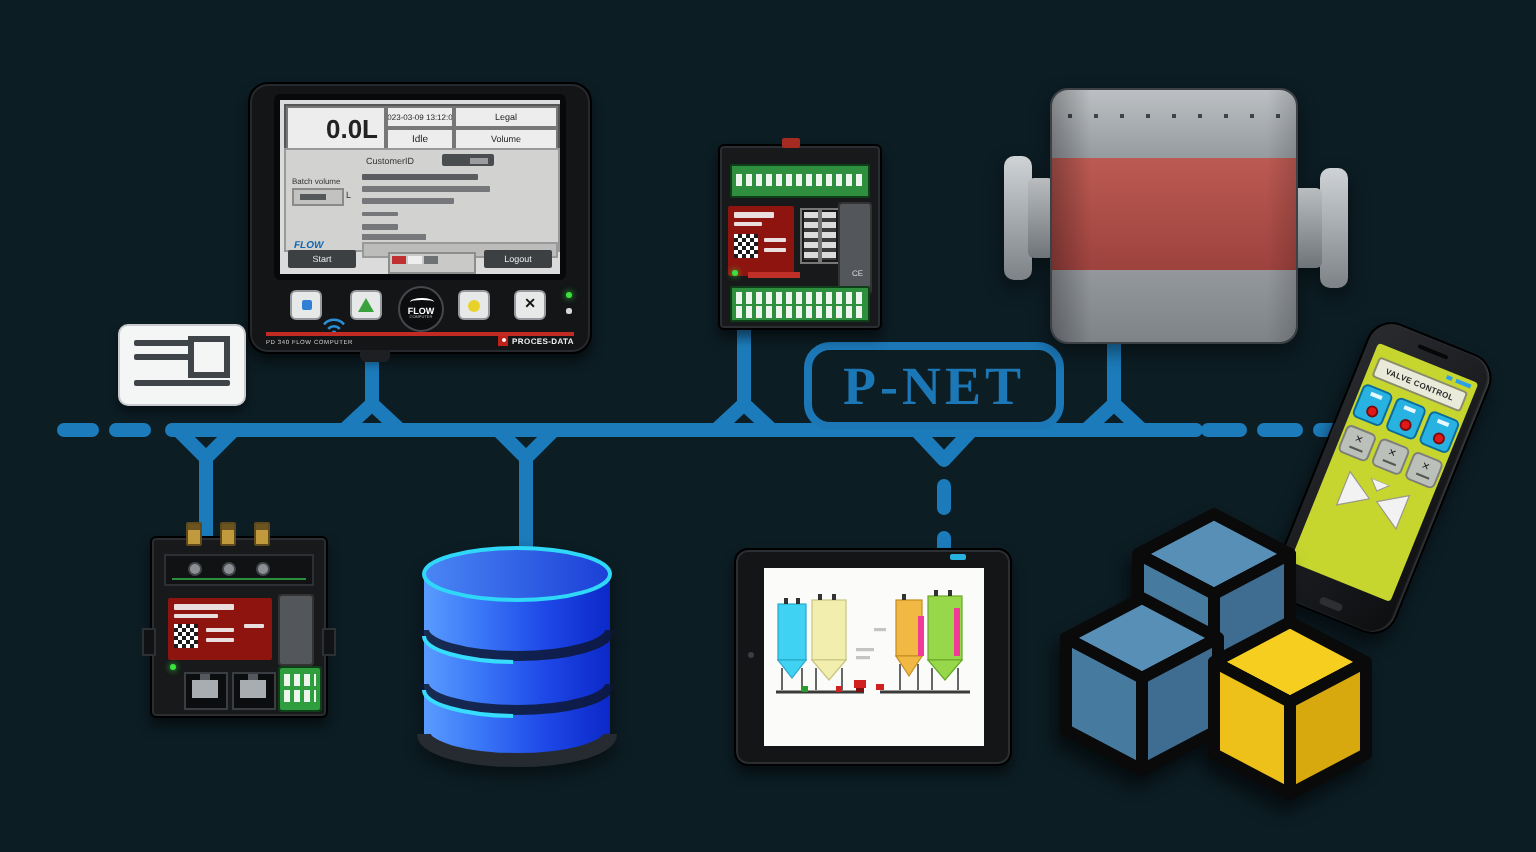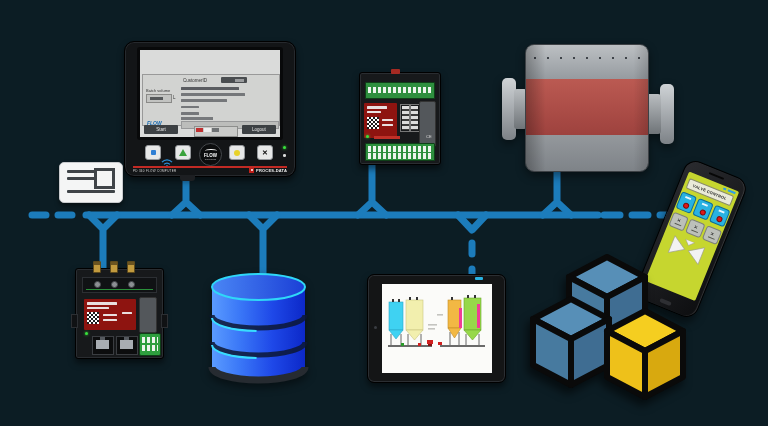--- a/index.html
+++ b/index.html
@@ -173,25 +173,35 @@
     <path class="bus-line" d="M186,172 V202 M172,215 L186,202 L200,215"></path>
     <path class="bus-line" d="M372,158 V202 M358,215 L372,202 L386,215"></path>
     <path class="bus-line" d="M557,170 V202 M543,215 L557,202 L571,215"></path>
 
     <path class="bus-line" d="M103,229 V270 M89,215 L103,229 L117,215"></path>
     <path class="bus-line" d="M263,229 V283 M249,215 L263,229 L277,215"></path>
     <path class="bus-line" d="M458,215 L472,230 L486,215"></path>
     <path class="bus-line" d="M472,243 V278" stroke-dasharray="11 15"></path>
   </svg>
 
+  <div class="pnet">
+    <span>P-NET</span>
+  </div>
 
   <div class="fc">
     <div class="fc-tab"></div>
     <div class="fc-bezel">
       <div class="fc-screen">
+        <div class="fc-hdr">
+          <div class="cell fc-dt">2023-03-09 13:12:00</div>
+          <div class="cell fc-mid">Legal</div>
+          <div class="cell fc-vol">0.0L</div>
+          <div class="cell fc-idle">Idle</div>
+          <div class="cell fc-mid">Volume</div>
+        </div>
         <div class="fc-body">
           <span class="fc-cid-label">CustomerID</span>
           <span class="fc-cid-chip">
               <i></i>
             </span>
           <span class="fc-batch-label">Batch volume</span>
           <span class="fc-batch-chip">
               <i></i>
             </span>
           <span class="fc-batch-unit">L</span>

